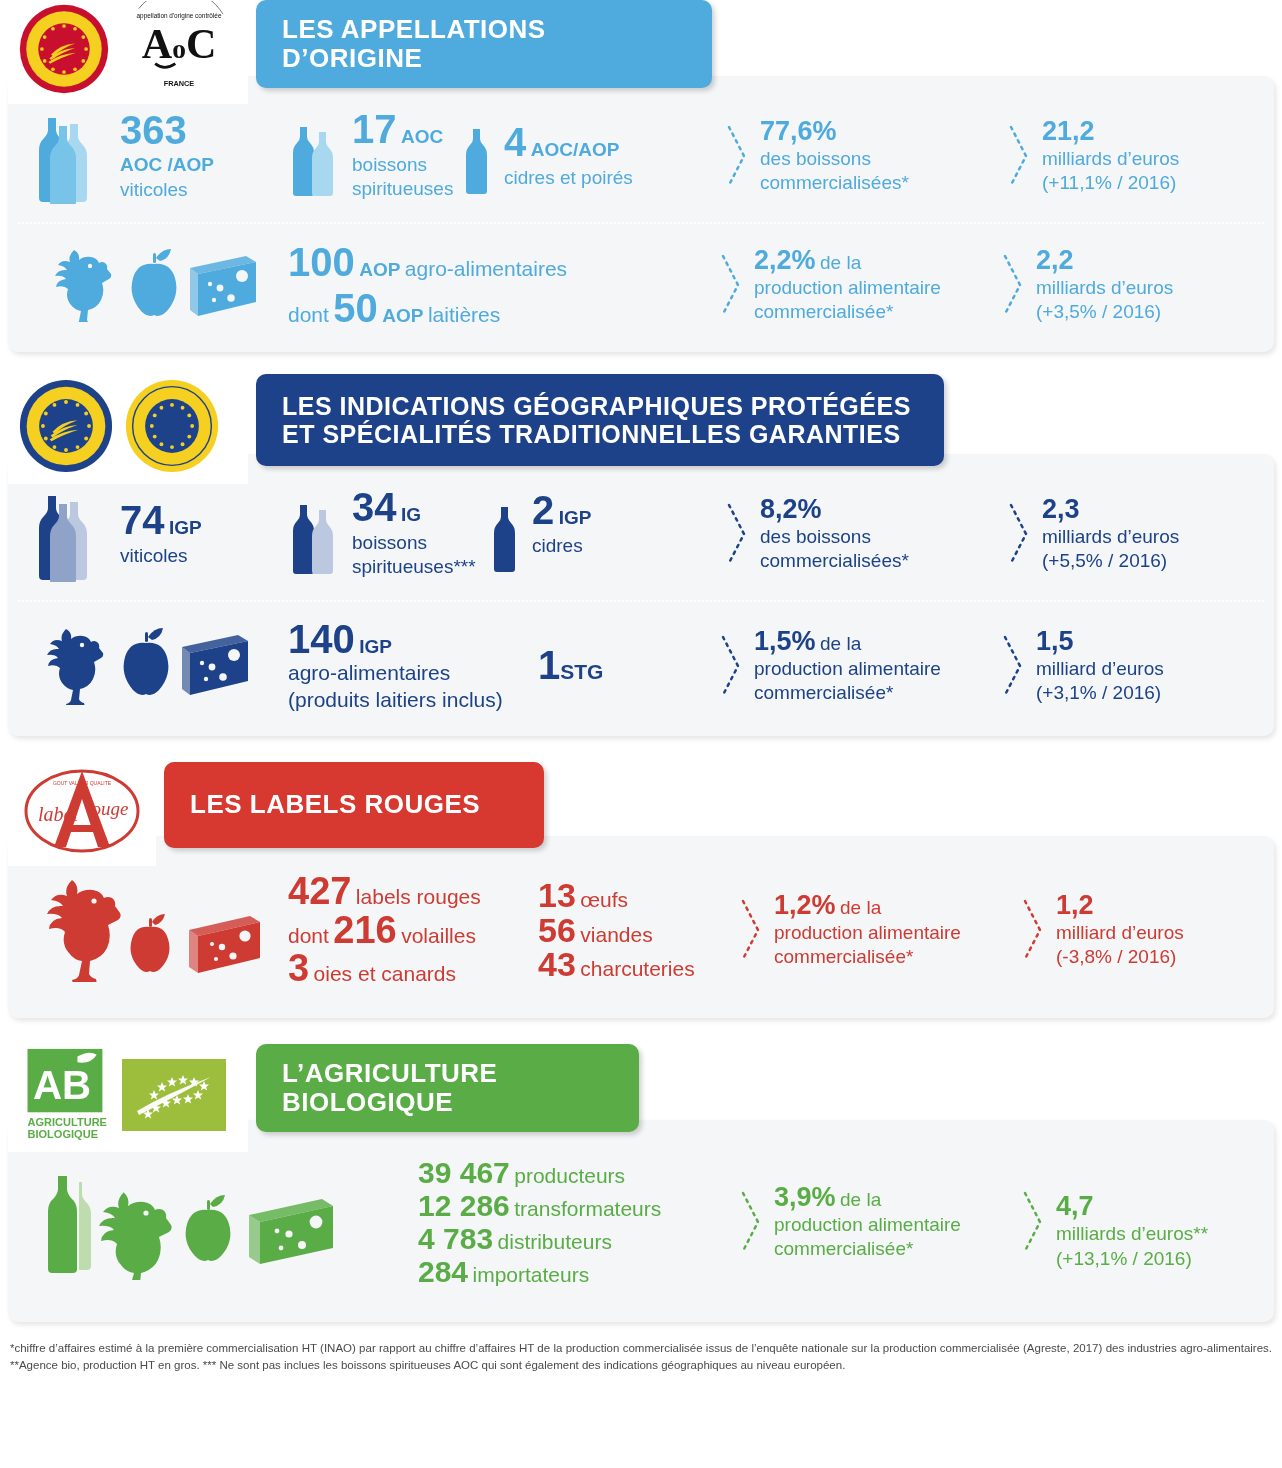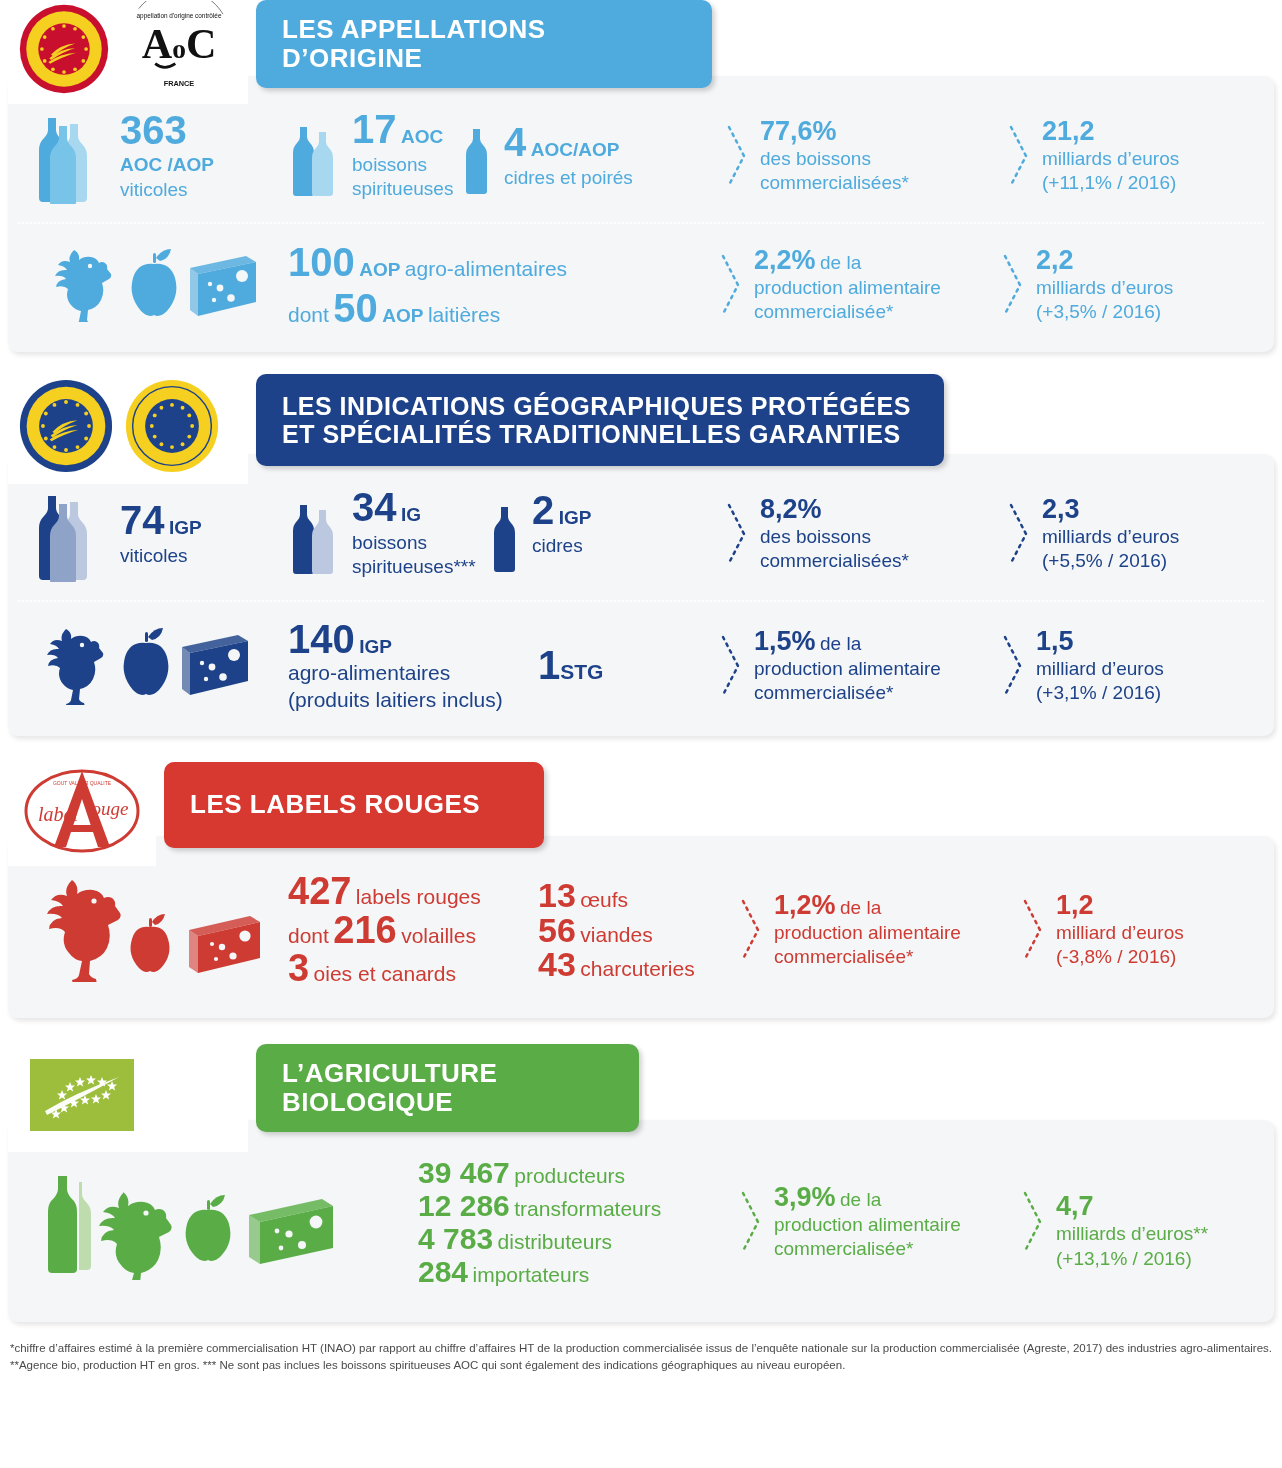--- a/index.html
+++ b/index.html
@@ -609,20 +609,29 @@
         <div class="c-red lbl stat-sub" style="font-size:19px;white-space:pre-line;">milliard d’euros
 (-3,8% / 2016)</div>
       </div>
     </div>
   </div>
 </div>
 
 <div class="section" style="margin-top:26px;">
 
   <div class="logo-plate" style="width:240px;height:108px;">
+    <span class="ico">
+      <svg width="92" height="96" viewBox="0 0 92 100">
+        <rect x="8" y="2" width="78" height="66" fill="#5AAD46"></rect>
+        <text x="44" y="54" font-family="'Liberation Sans', sans-serif" font-size="42" font-weight="bold" fill="#ffffff" text-anchor="middle">AB</text>
+        <path d="M60 10 q12 -7 20 -2 q-6 10 -20 8z" fill="#ffffff"></path>
+        <text x="8" y="82" font-family="'Liberation Sans', sans-serif" font-size="11.5" font-weight="bold" fill="#5AAD46">AGRICULTURE</text>
+        <text x="8" y="95" font-family="'Liberation Sans', sans-serif" font-size="11.5" font-weight="bold" fill="#5AAD46">BIOLOGIQUE</text>
+      </svg>
+    </span>
     <span class="ico" style="margin-left:12px;">
       <svg width="104" height="72" viewBox="0 0 104 72">
         <rect x="0" y="0" width="104" height="72" fill="#9CBE3C"></rect>
         <g fill="#ffffff">
           <path d="M15 52 q30 -18 74 -34 q-40 22 -72 38z" opacity=".95"></path>
           <g>
             <polygon points="26,50 27.4,53.6 31,53.6 28.1,56 29.2,59.6 26,57.4 22.8,59.6 23.9,56 21,53.6 24.6,53.6"></polygon>
             <polygon points="34,44 35.4,47.6 39,47.6 36.1,50 37.2,53.6 34,51.4 30.8,53.6 31.9,50 29,47.6 32.6,47.6"></polygon>
             <polygon points="44,39 45.4,42.6 49,42.6 46.1,45 47.2,48.6 44,46.4 40.8,48.6 41.9,45 39,42.6 42.6,42.6"></polygon>
             <polygon points="55,36 56.4,39.6 60,39.6 57.1,42 58.2,45.6 55,43.4 51.8,45.6 52.9,42 50,39.6 53.6,39.6"></polygon>

